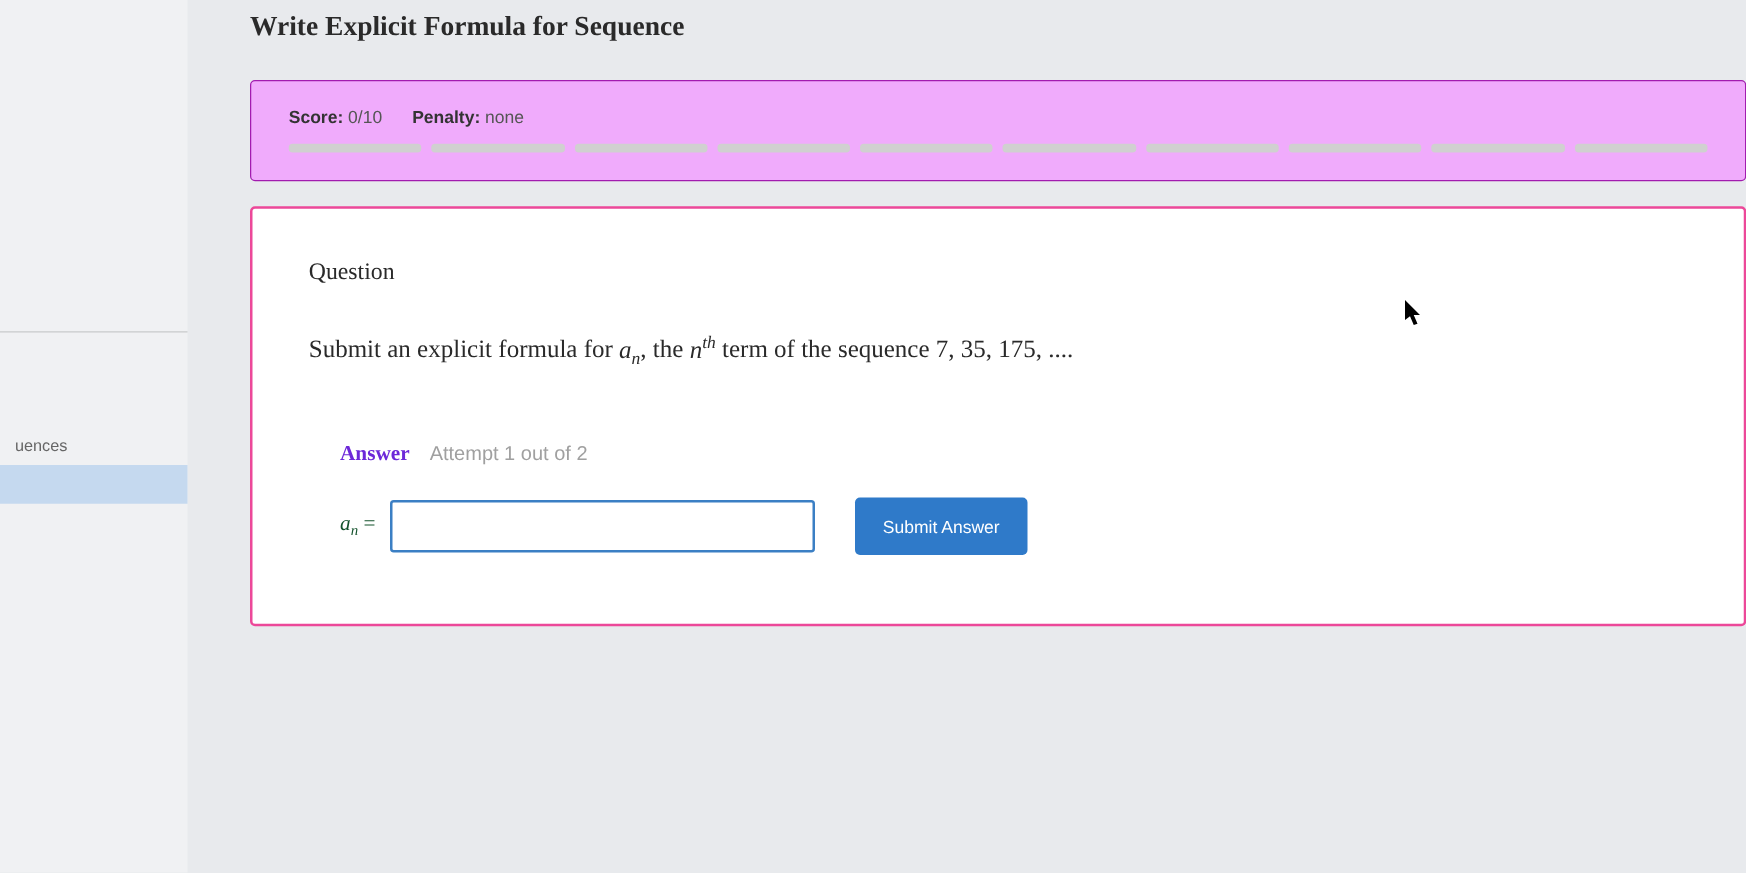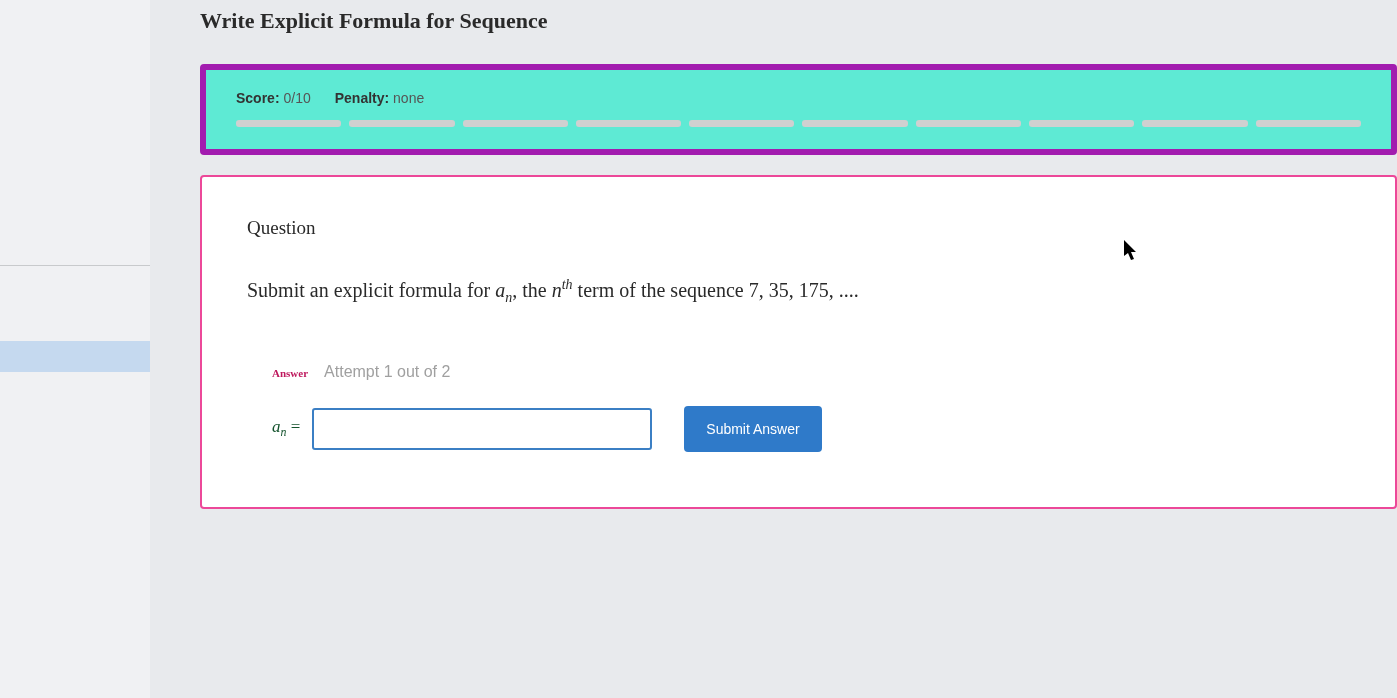--- a/index.html
+++ b/index.html
@@ -45,22 +45,22 @@
       right: 0;
     }
     .page-title {
       font-size: 22px;
       font-weight: bold;
       color: #2a2a2a;
       margin-bottom: 30px;
       font-family: Georgia, serif;
     }
     .progress-card {
-      background: #5eead4;
-      border: 6px solid #a21caf;
+      background: #f0abfc;
+      border: 1px solid #a21caf;
       border-radius: 4px;
       padding: 20px 30px 22px 30px;
       margin-bottom: 20px;
     }
     .score-row {
       display: flex;
       gap: 24px;
       margin-bottom: 14px;
     }
     .score-item {
@@ -119,23 +119,23 @@
     .answer-section {
       padding-left: 25px;
     }
     .answer-row {
       display: flex;
       align-items: baseline;
       gap: 16px;
       margin-bottom: 25px;
     }
     .answer-heading {
-      font-size: 11px;
+      font-size: 17px;
       font-weight: bold;
-      color: #be185d;
+      color: #6d28d9;
       font-family: Georgia, serif;
     }
     .attempt-text {
       font-size: 16px;
       color: #a0a0a0;
       font-family: Arial, sans-serif;
     }
     .input-row {
       display: flex;
       align-items: center;
@@ -178,20 +178,21 @@
       pointer-events: none;
     }
   </style>
 </head>
 <body>
 
 <div class="sidebar">
   <div style="height:265px;"></div>
   <div class="sidebar-divider"></div>
   <div style="height:75px;"></div>
+  <div class="sidebar-item">uences</div>
   <div class="sidebar-item active">&nbsp;</div>
 </div>
 
 <div class="main">
   <h1 class="page-title">Write Explicit Formula for Sequence</h1>
 
   <div class="progress-card">
     <div class="score-row">
       <div class="score-item">
         <span class="score-label">Score:</span>

